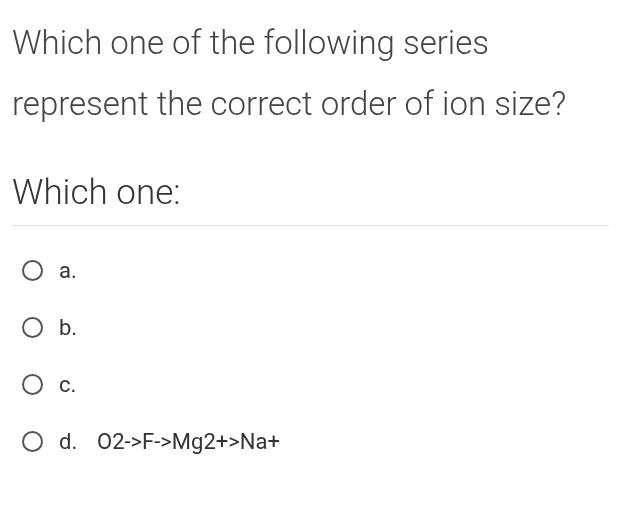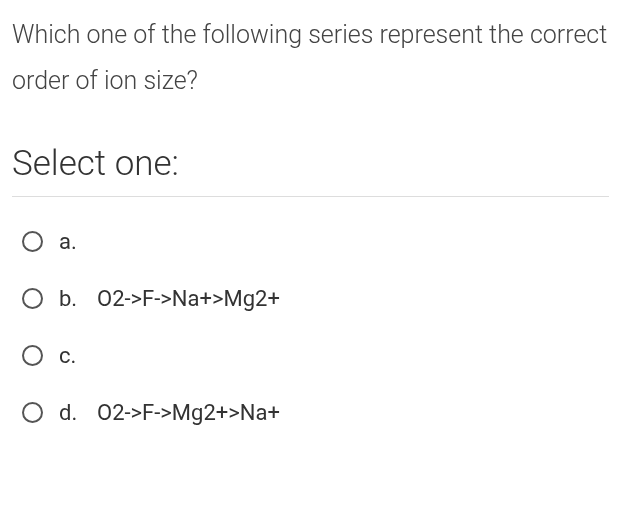--- a/index.html
+++ b/index.html
@@ -9,21 +9,21 @@
     }
     body {
       font-family: -apple-system, BlinkMacSystemFont, "Segoe UI", Roboto, "Helvetica Neue", Arial, sans-serif;
       background: #ffffff;
       width: 621px;
       height: 510px;
       padding: 12px;
       color: #3d3d3d;
     }
     .question-text {
-      font-size: 25px;
+      font-size: 33px;
       font-weight: 300;
       color: #444444;
       line-height: 1.85;
       margin-bottom: 38px;
     }
     .select-heading {
       font-size: 35px;
       font-weight: 300;
       color: #333333;
       padding-bottom: 12px;
@@ -56,31 +56,30 @@
     }
     .option-text {
       font-weight: 400;
     }
   </style>
 </head>
 <body>
 
 <div class="question-text">Which one of the following series represent the correct order of ion size?</div>
 
-<h2 class="select-heading">Select one:</h2>
+<h2 class="select-heading">Which one:</h2>
 
 <div class="options">
   <div class="option-row">
     <span class="radio"></span>
     <span class="option-marker">a.</span>
   </div>
   <div class="option-row">
     <span class="radio"></span>
     <span class="option-marker">b.</span>
-    <span class="option-text">O2-&gt;F-&gt;Na+&gt;Mg2+</span>
   </div>
   <div class="option-row">
     <span class="radio"></span>
     <span class="option-marker">c.</span>
   </div>
   <div class="option-row">
     <span class="radio"></span>
     <span class="option-marker">d.</span>
     <span class="option-text">O2-&gt;F-&gt;Mg2+&gt;Na+</span>
   </div>

